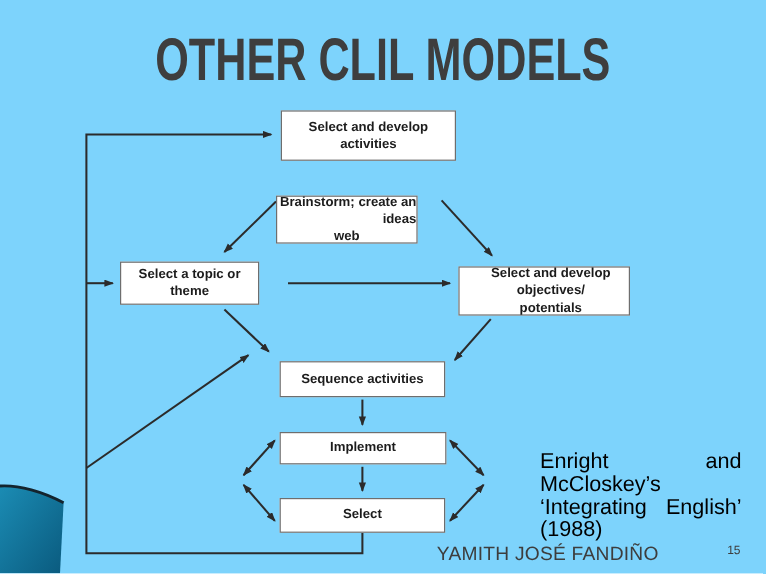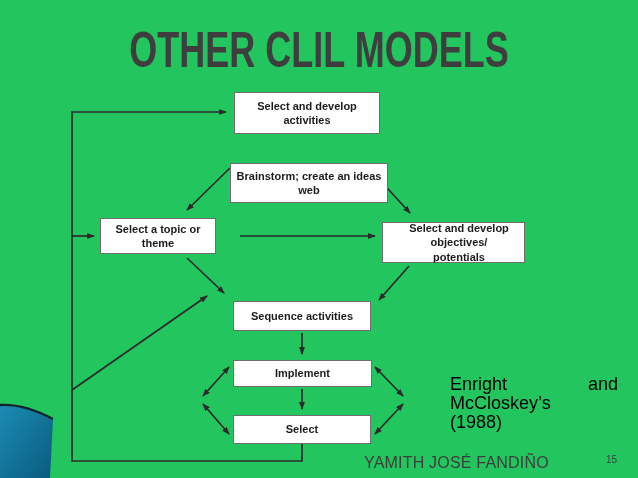--- a/index.html
+++ b/index.html
@@ -1,19 +1,19 @@
 <!DOCTYPE html>
 <html><head>
 <meta charset="utf-8">
 <style>
   html,body{margin:0;padding:0;background:#ffffff;}
   .slide{
     position:relative;
     width:638px;height:478px;
-    background:#22c55e;
+    background:#7dd3fc;
     overflow:hidden;
     font-family:"Liberation Sans", sans-serif;
   }
   .title{
     position:absolute;
     left:0; right:0; top:24px;
     margin:0;
     text-align:center;
     font-size:50px;
     line-height:52px;
@@ -118,21 +118,21 @@
 
       <path d="M375,367 L403,396" marker-start="url(#arrow)" marker-end="url(#arrow)"></path>
       <path d="M403,404 L375,434" marker-start="url(#arrow)" marker-end="url(#arrow)"></path>
     </g>
   </svg>
 
   <div class="fc-box" style="left:234px; top:92px;  width:146px; height:42px;">
     <span>Select and develop activities</span>
   </div>
 
-  <div class="fc-box" style="left:230px; top:163px; width:158px; height:40px;">
+  <div class="fc-box" style="left:230px; top:163px; width:118px; height:40px;text-align:right;">
     <span>Brainstorm; create an ideas</span>
     <span>web</span>
   </div>
 
   <div class="fc-box" style="left:100px; top:218px; width:116px; height:36px;">
     <span>Select a topic or theme</span>
   </div>
 
   <div class="fc-box" style="left:382px; top:222px; width:143px; height:41px;padding-left:11px;">
     <span>Select and develop objectives/</span>
@@ -147,20 +147,21 @@
     <span>Implement</span>
   </div>
 
   <div class="fc-box" style="left:233px; top:415px; width:138px; height:29px;">
     <span>Select</span>
   </div>
 
   <div class="citation">
     <div class="cite-line stretch">Enright and</div>
     <div class="cite-line">McCloskey’s</div>
+    <div class="cite-line stretch">‘Integrating English’</div>
     <div class="cite-line">(1988)</div>
   </div>
 
   <div class="footer-author">YAMITH JOSÉ FANDIÑO</div>
   <div class="page-number">15</div>
 
   <svg class="corner-accent" viewBox="0 0 60 78" xmlns="http://www.w3.org/2000/svg">
     <path d="M0,5 C16,4 36,10 53,19 L50,78 L0,78 Z" fill="url(#tealGrad2)"></path>
     <path d="M0,5 C16,4 36,10 53,19" fill="none" stroke="#14242e" stroke-width="2.4"></path>
     <defs>

